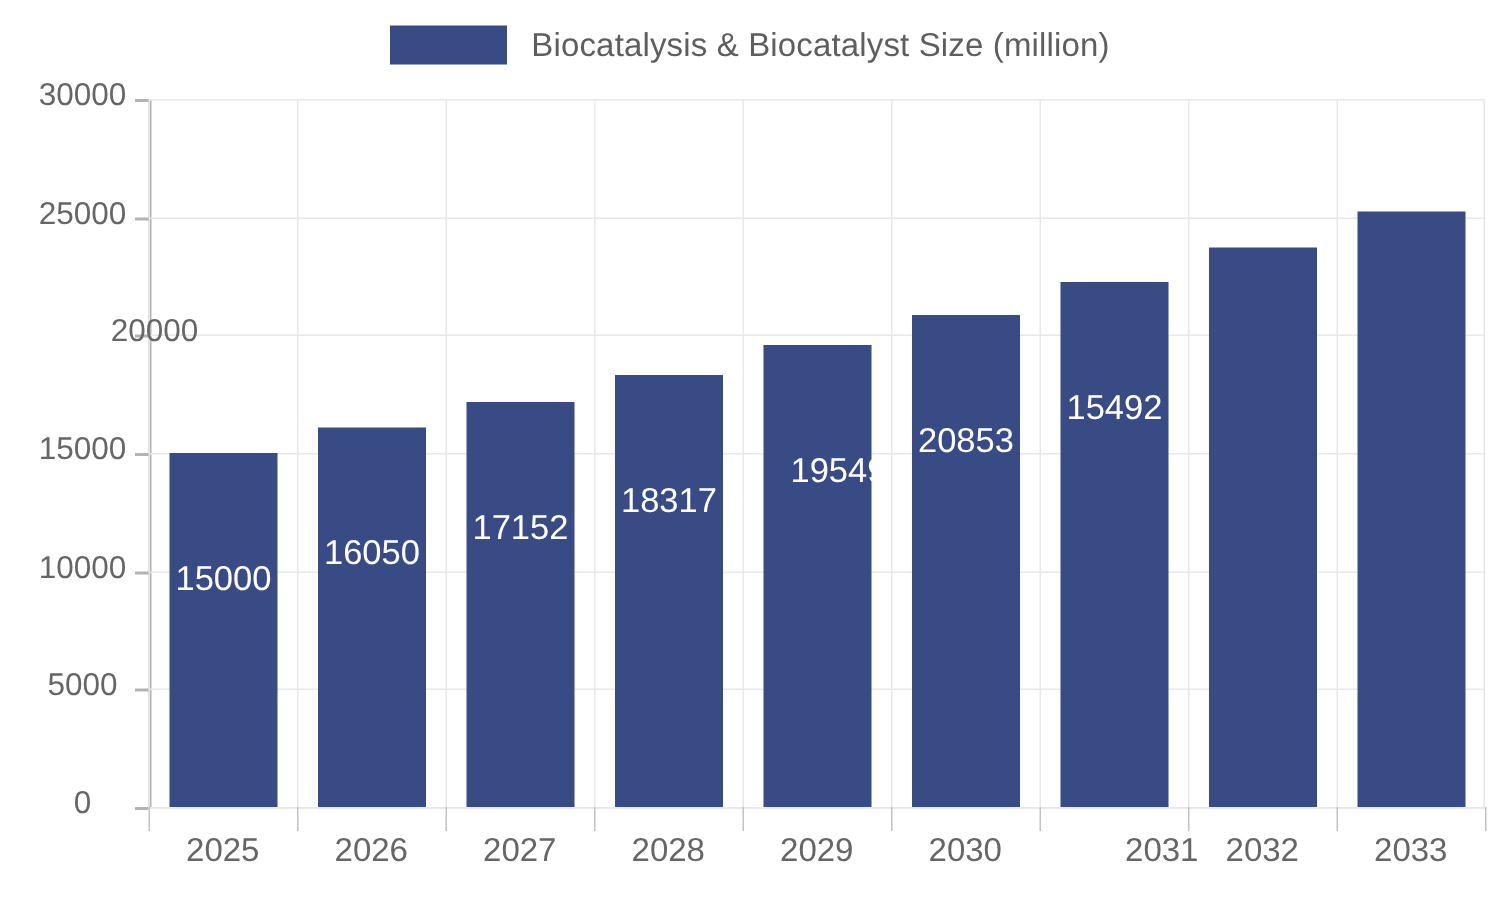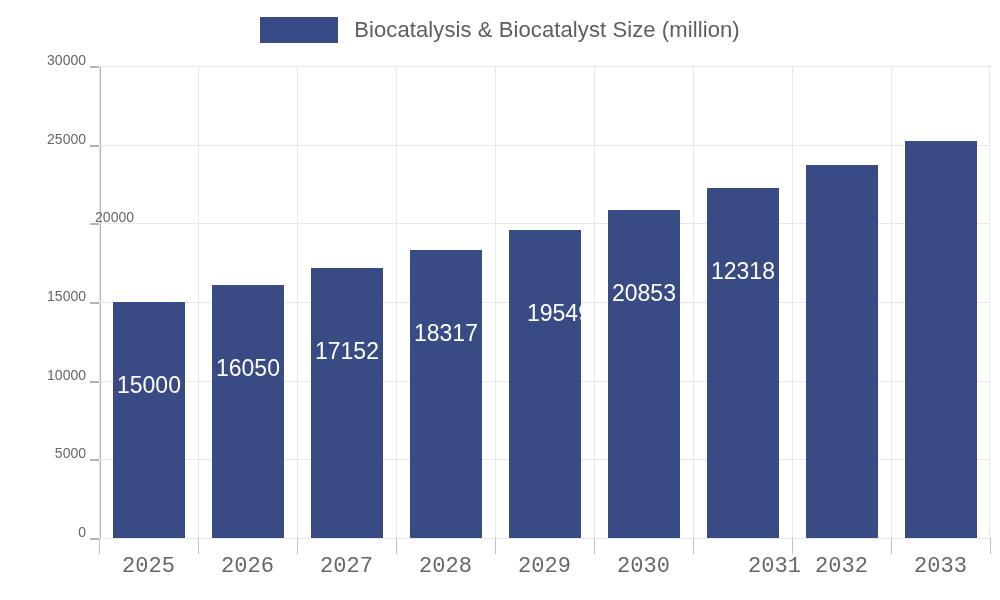--- a/index.html
+++ b/index.html
@@ -93,44 +93,43 @@
   
   .y-tick-mark {
     position: absolute;
     width: 9px;
     height: 2px;
     background: #b3b3b3;
     left: 90px;
   }
   .ytl-wrap {
     position: absolute;
-    left: 0;
+    left: 12px;
     width: 86px;
-    text-align: right;
-    font-size: 14px;
+    text-align: center;
+    font-size: 21px;
     color: #666666;
   }
 
   
   .x-tick-mark {
     position: absolute;
     top: 538px;
     width: 1px;
     height: 16px;
     background: #c2c2c2;
   }
 
   .x-tick-label {
     position: absolute;
     top: 554px;
     font-size: 22px;
     color: #666666;
     text-align: center;
     white-space: nowrap;
-    font-family: Liberation Mono, monospace;
   }
 
   
   .bar {
     position: absolute;
     background: #394b85;
   }
   .bar-value {
     position: absolute;
     color: #ffffff;
@@ -176,21 +175,21 @@
       <div class="bar-value" style="left: 117px; top: 289px; width: 90px;">16050</div>
       <div class="bar" style="left: 212px; top: 202px; width: 72px; height: 270px; background: rgb(57, 75, 133);"></div>
       <div class="bar-value" style="left: 216px; top: 272px; width: 90px;">17152</div>
       <div class="bar" style="left: 311px; top: 184px; width: 72px; height: 288px; background: rgb(57, 75, 133);"></div>
       <div class="bar-value" style="left: 315px; top: 254px; width: 90px;">18317</div>
       <div class="bar" style="left: 410px; top: 164px; width: 72px; height: 308px; background: rgb(57, 75, 133);"></div>
       <div class="bar-value" style="left: 428px; top: 234px; width: 90px;">19549</div>
       <div class="bar" style="left: 509px; top: 144px; width: 72px; height: 328px; background: rgb(57, 75, 133);"></div>
       <div class="bar-value" style="left: 513px; top: 214px; width: 90px;">20853</div>
       <div class="bar" style="left: 608px; top: 122px; width: 72px; height: 350px; background: rgb(57, 75, 133);"></div>
-      <div class="bar-value" style="left: 612px; top: 192px; width: 90px;">12318</div>
+      <div class="bar-value" style="left: 612px; top: 192px; width: 90px;">15492</div>
       <div class="bar" style="left: 707px; top: 99px; width: 72px; height: 373px; background: rgb(57, 75, 133);"></div>
       <div class="bar" style="left: 806px; top: 75px; width: 72px; height: 397px; background: rgb(57, 75, 133);"></div>
     </div>
 
   <div id="axis-decor">
       <div class="y-tick-mark" style="top: 538px;"></div>
       <div class="ytl-wrap" style="top: 524px;">0</div>
       <div class="y-tick-mark" style="top: 459px;"></div>
       <div class="ytl-wrap" style="top: 445px;">5000</div>
       <div class="y-tick-mark" style="top: 381px;"></div>

